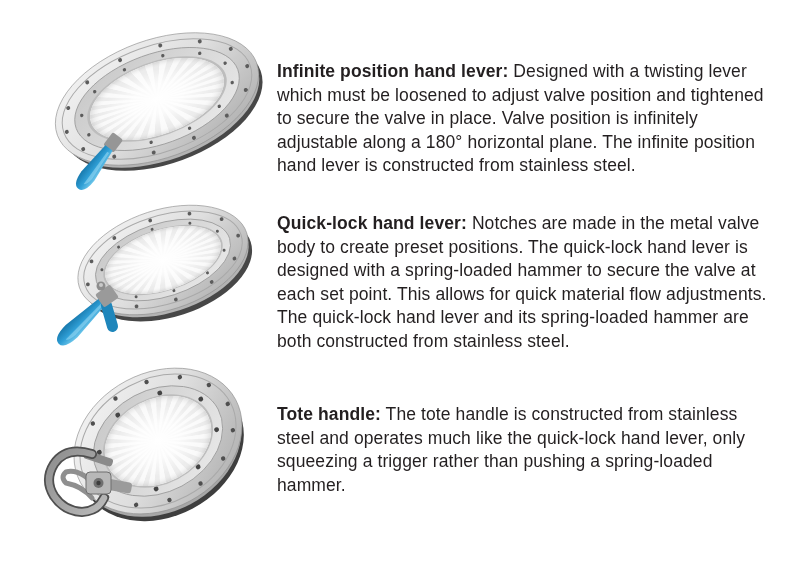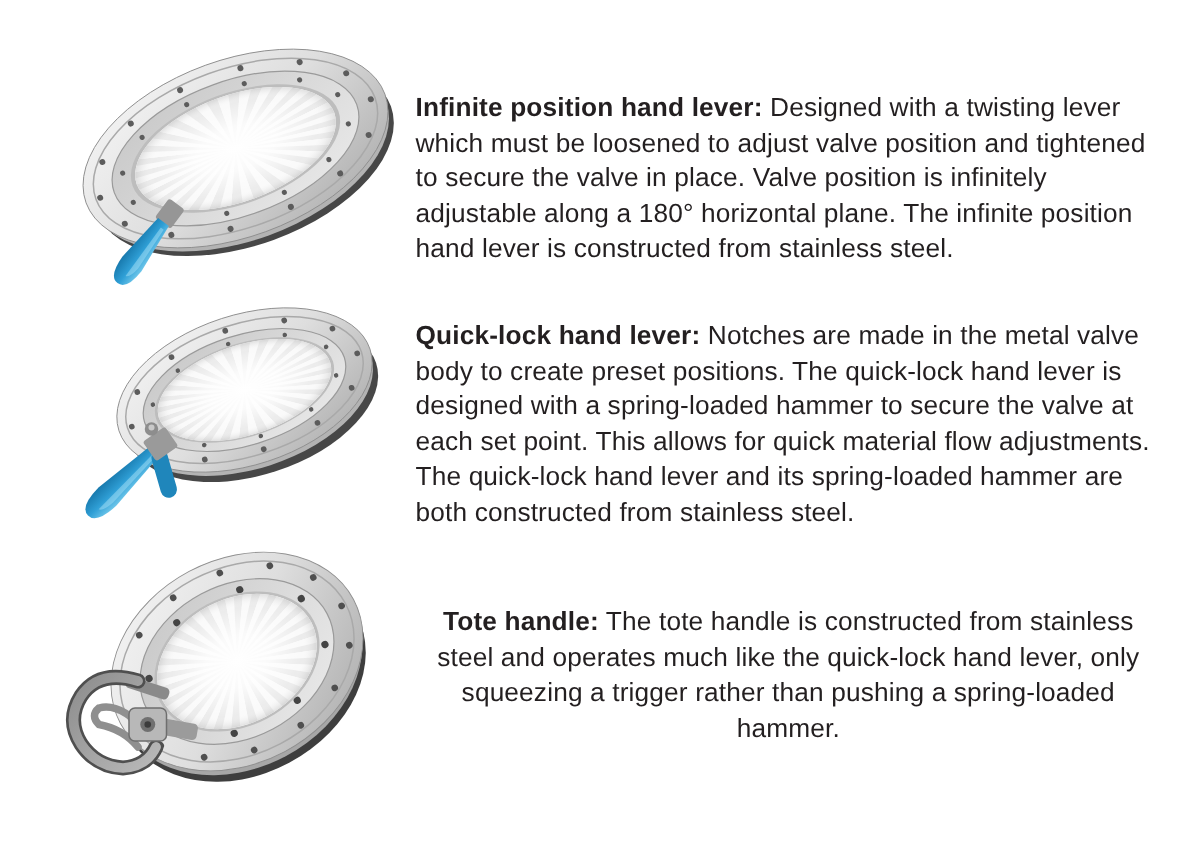--- a/index.html
+++ b/index.html
@@ -26,21 +26,21 @@
     margin: 0;
     font-size: 17.5px;
     line-height: 23.5px;
     font-weight: 400;
     color: #231f20;
     letter-spacing: 0.1px;
   }
   p.desc strong { font-weight: 700; }
   .desc-1 { top: 60px; }
   .desc-2 { top: 212px; }
-  .desc-3 { top: 403px; text-align: center; }
+  .desc-3 { top: 403px; }
 </style>
 </head>
 <body>
 
 <svg width="0" height="0" style="position:absolute" aria-hidden="true">
   <defs>
     <linearGradient id="gFace" x1="0" y1="0" x2="1" y2="1">
       <stop offset="0" stop-color="#f7f7f7"></stop>
       <stop offset="0.5" stop-color="#dedede"></stop>
       <stop offset="1" stop-color="#a6a6a6"></stop>

